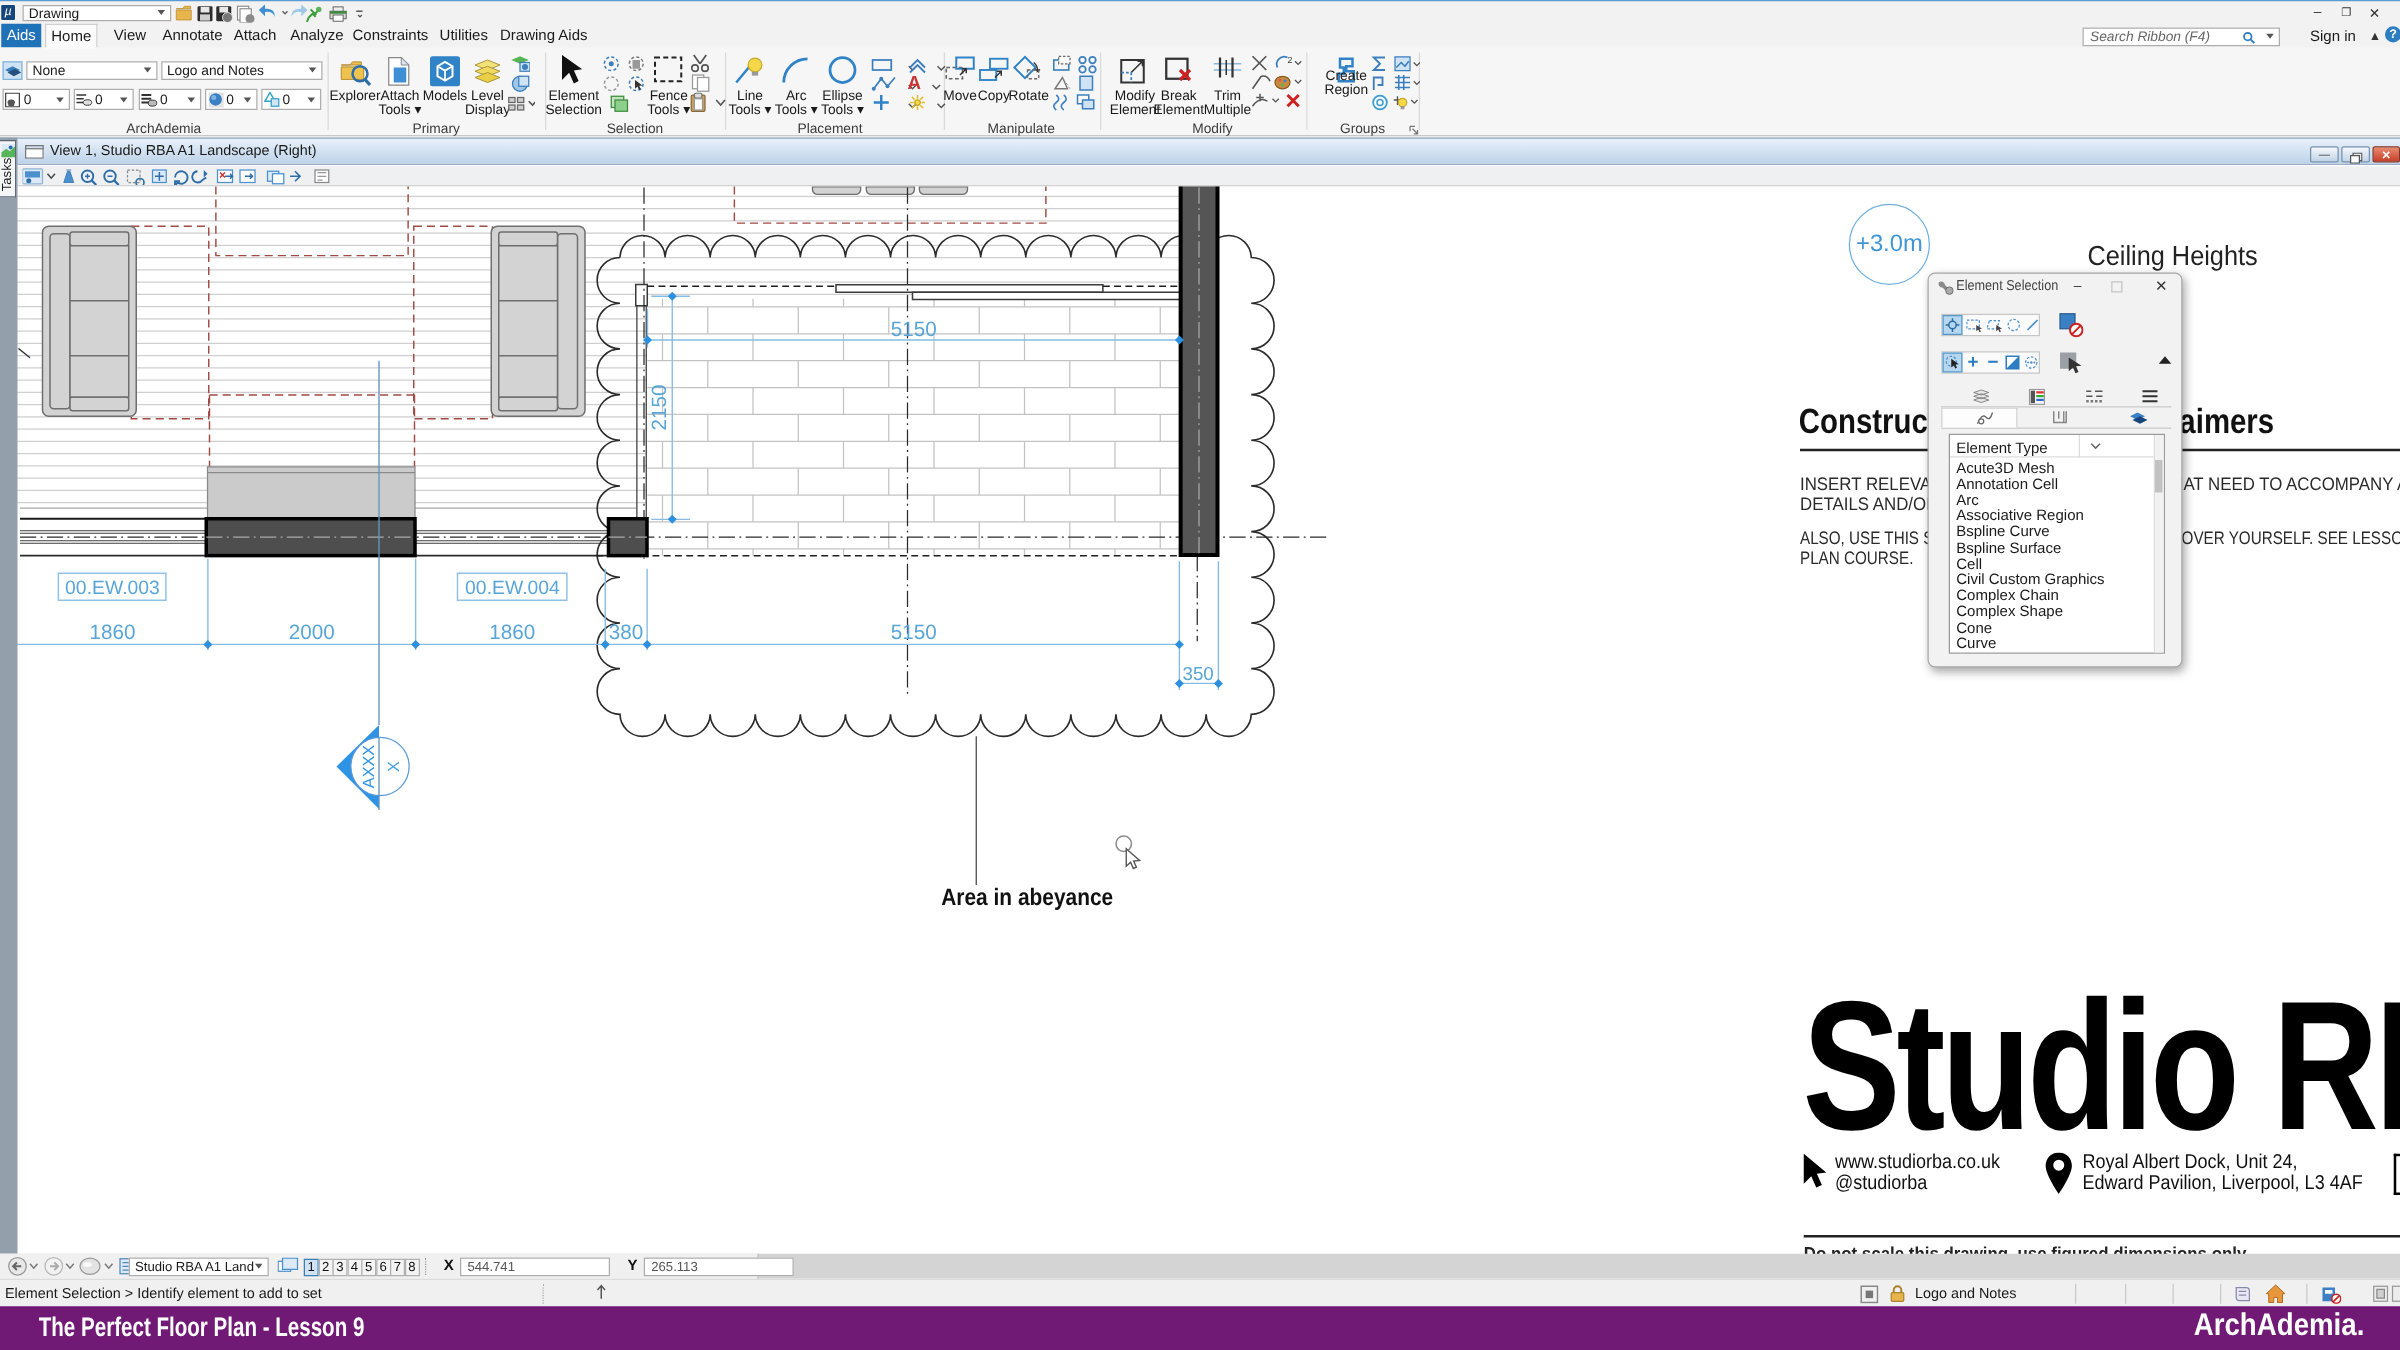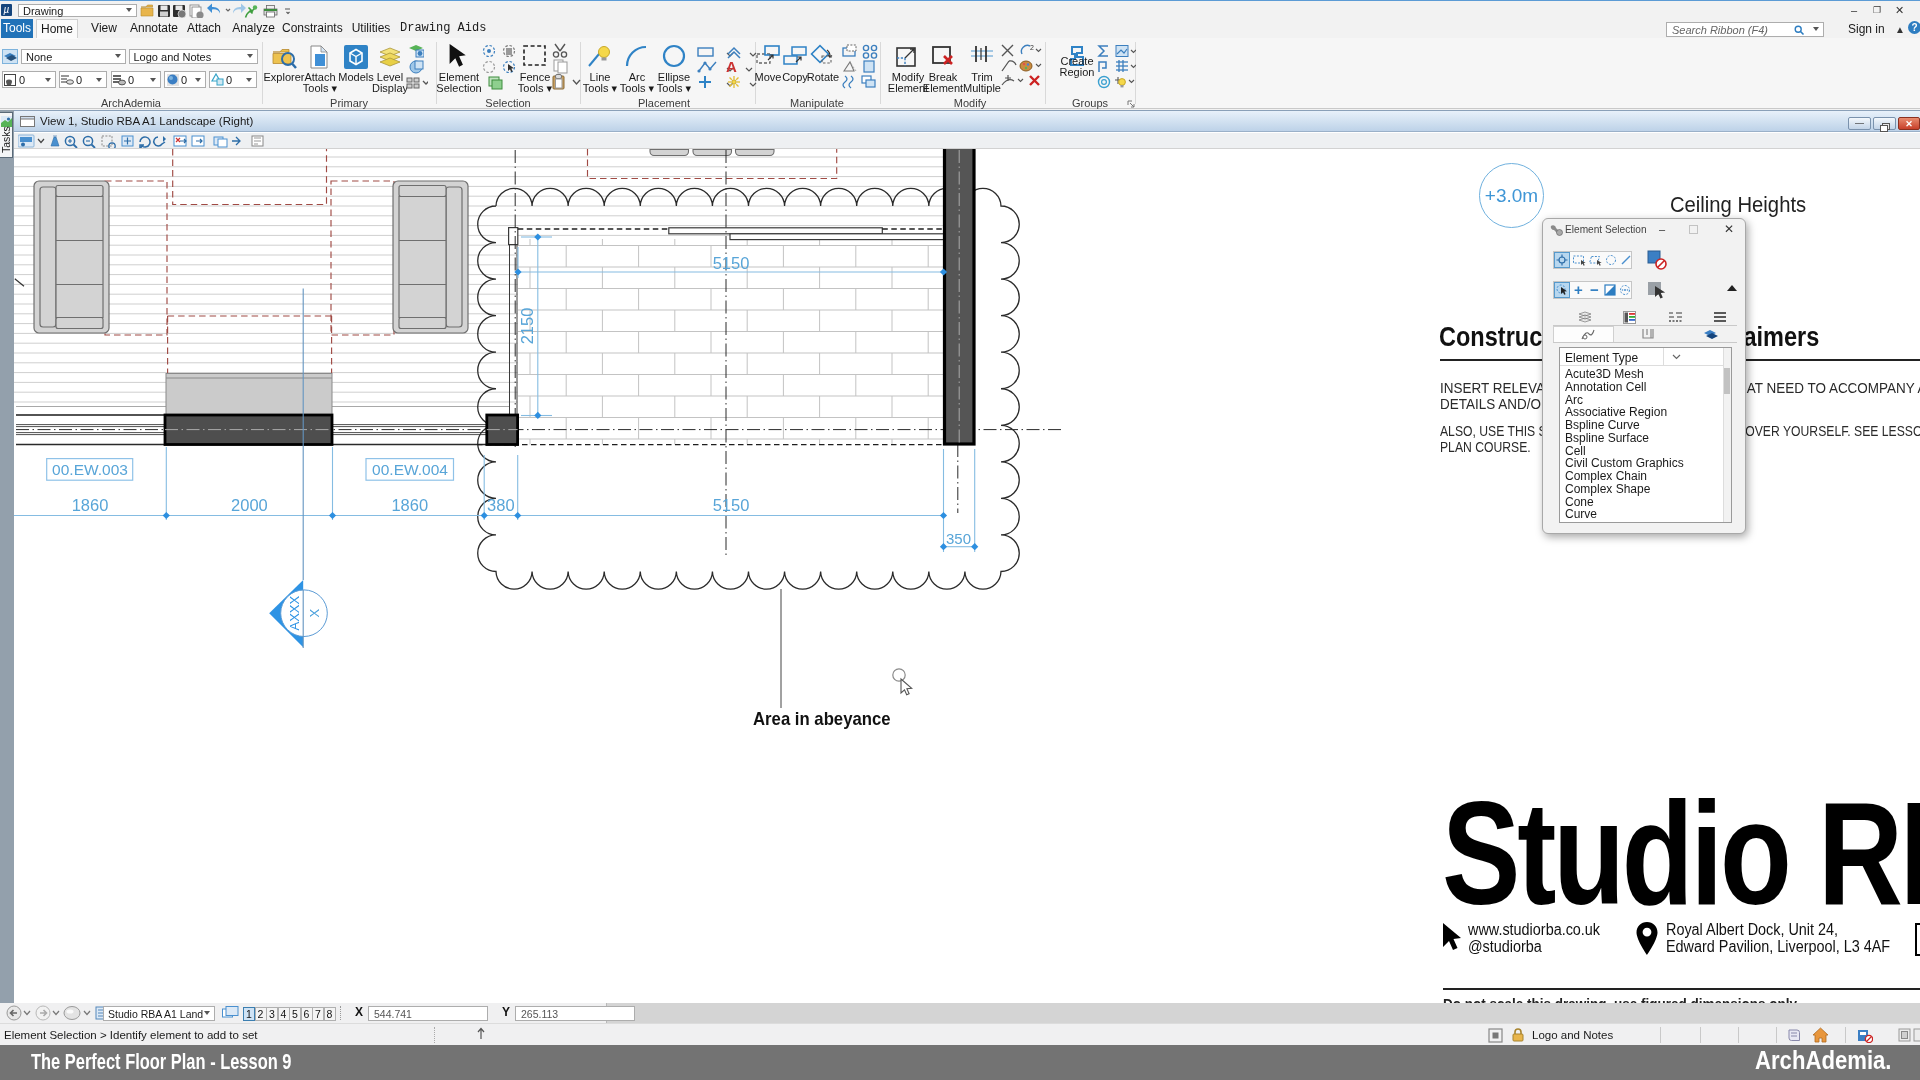--- a/index.html
+++ b/index.html
@@ -308,29 +308,29 @@
         <rect x="126.5" y="9" width="8" height="5" fill="#fff" stroke="#666" stroke-width="0.8"></rect>
         <rect x="124" y="6" width="13" height="2" fill="#3c8c3c"></rect>
   <path d="M145,6 h6 M146.5,9 l1.5,1.5 1.5,-1.5" stroke="#555" stroke-width="1.1" fill="none"></path>
  </svg>
  <div class="abs" style="left:1845px;top:4px;width:75px;height:13px;color:#333;font-size:11px;">
    <span style="position:absolute;left:6px;top:0;">–</span>
    <span style="position:absolute;left:28px;top:1px;font-size:9px;">❐</span>
    <span style="position:absolute;left:50px;top:0;">✕</span>
  </div>
 
- <div class="tab" style="left:1px;width:32px;background:#2072b8;color:#fff;">Tools</div>
+ <div class="tab" style="left:1px;width:32px;background:#2072b8;color:#fff;">Aids</div>
  <div class="tab" style="left:36px;width:42px;background:#fbfbfb;border:1px solid #d0d0d0;border-bottom:none;">Home</div>
  <div class="tab" style="left:84px;width:40px;">View</div>
  <div class="tab" style="left:130px;width:47px;">Annotate</div>
  <div class="tab" style="left:183px;width:42px;">Attach</div>
  <div class="tab" style="left:231px;width:45px;">Analyze</div>
  <div class="tab" style="left:282px;width:60px;">Constraints</div>
  <div class="tab" style="left:348px;width:46px;">Utilities</div>
- <div class="tab" style="left:400px;width:70px;white-space:nowrap;font-family:Liberation Mono, monospace;">Drawing Aids</div>
+ <div class="tab" style="left:400px;width:70px;white-space:nowrap;">Drawing Aids</div>
  <div class="combo" style="left:1666px;top:21.5px;width:158px;height:15px;line-height:14px;padding-left:5px;color:#666;font-style:italic;">Search Ribbon (F4)
    <svg width="11" height="11" viewBox="0 0 11 11" style="position:absolute;right:18px;top:2px;">
           <circle cx="4.2" cy="4.2" r="3" fill="none" stroke="#2d7dc1" stroke-width="1.4"></circle>
           <line x1="6.5" y1="6.5" x2="9.5" y2="9.5" stroke="#2d7dc1" stroke-width="1.6"></line>
         </svg>
    <span class="arr"></span>
  </div>
  <div class="abs" style="left:1848px;top:22px;font-size:12px;color:#1a1a1a;">Sign in</div>
  <div class="abs" style="left:1895px;top:24px;font-size:10px;color:#333;">▲</div>
  <div class="abs" style="left:1908px;top:21px;width:13px;height:13px;border-radius:50%;background:#2d7dc1;color:#fff;font-size:10px;font-weight:bold;text-align:center;line-height:13px;">?</div>
@@ -891,16 +891,16 @@
         <rect x="3" y="4" width="6" height="3" fill="#fff"></rect>
         <circle cx="12" cy="11" r="3.6" fill="#fff" stroke="#cc2222" stroke-width="1.3"></circle>
         <line x1="9.5" y1="13.5" x2="14.5" y2="8.5" stroke="#cc2222" stroke-width="1.3"></line>
       </svg>
  <svg class="ic" style="left:1898px;top:4px;" width="24" height="15" viewBox="0 0 24 15">
         <rect x="1" y="1" width="11" height="12" fill="#ececec" stroke="#999"></rect>
         <rect x="3.5" y="3.5" width="6" height="7" fill="#cfcfcf" stroke="#888"></rect>
         <rect x="16" y="1" width="8" height="12" fill="#ececec" stroke="#999"></rect>
       </svg>
 </div>
-<div class="abs" style="z-index:6;left:0;top:1045px;width:1920px;height:35px;background:#737373;">
+<div class="abs" style="z-index:6;left:0;top:1045px;width:1920px;height:35px;background:#701a75;">
  <div class="abs" style="left:31px;top:4.5px;font-size:21.5px;font-weight:bold;color:#fff;white-space:nowrap;transform:scaleX(0.765);transform-origin:left top;">The Perfect Floor Plan - Lesson 9</div>
  <div class="abs" style="left:1755px;top:0.5px;font-size:25px;font-weight:bold;color:#fff;white-space:nowrap;transform:scaleX(0.885);transform-origin:left top;">ArchAdemia.</div>
 </div>
 </div>
 </body></html>

